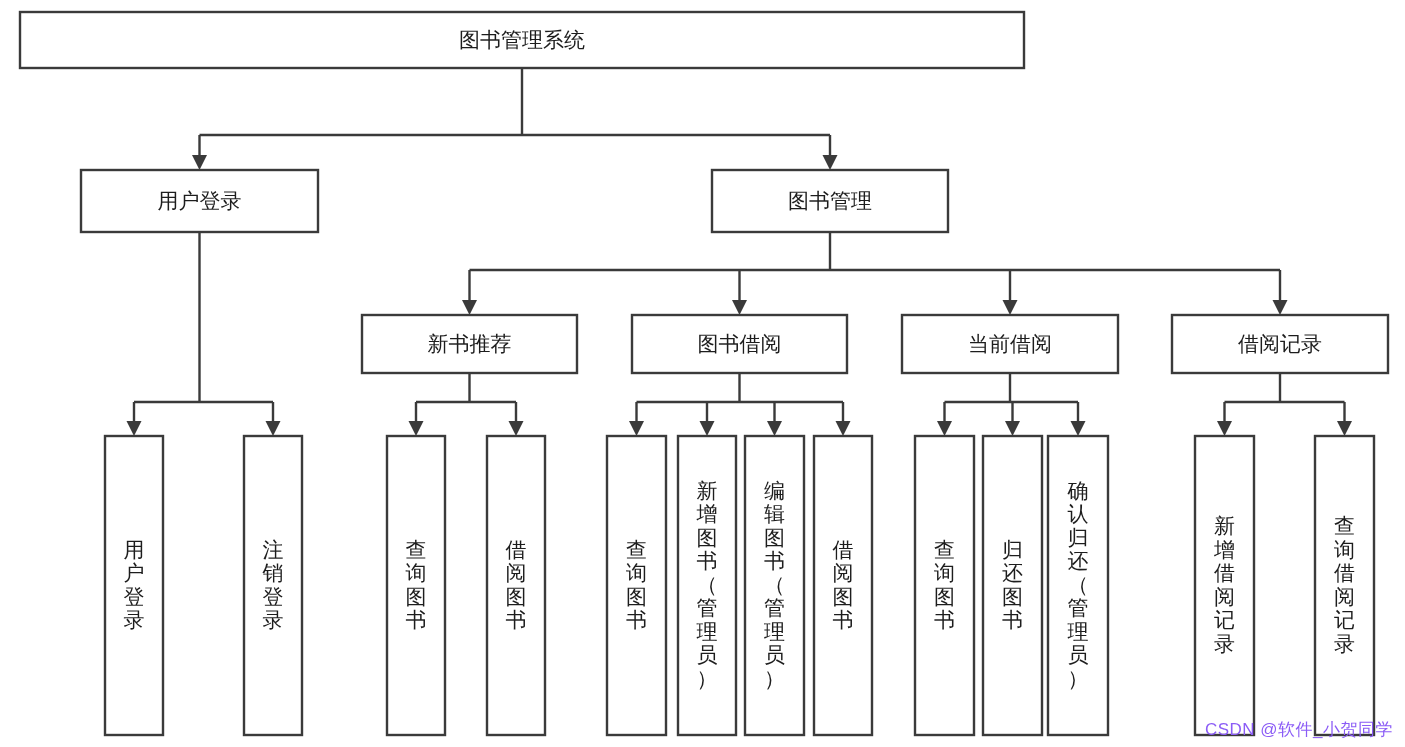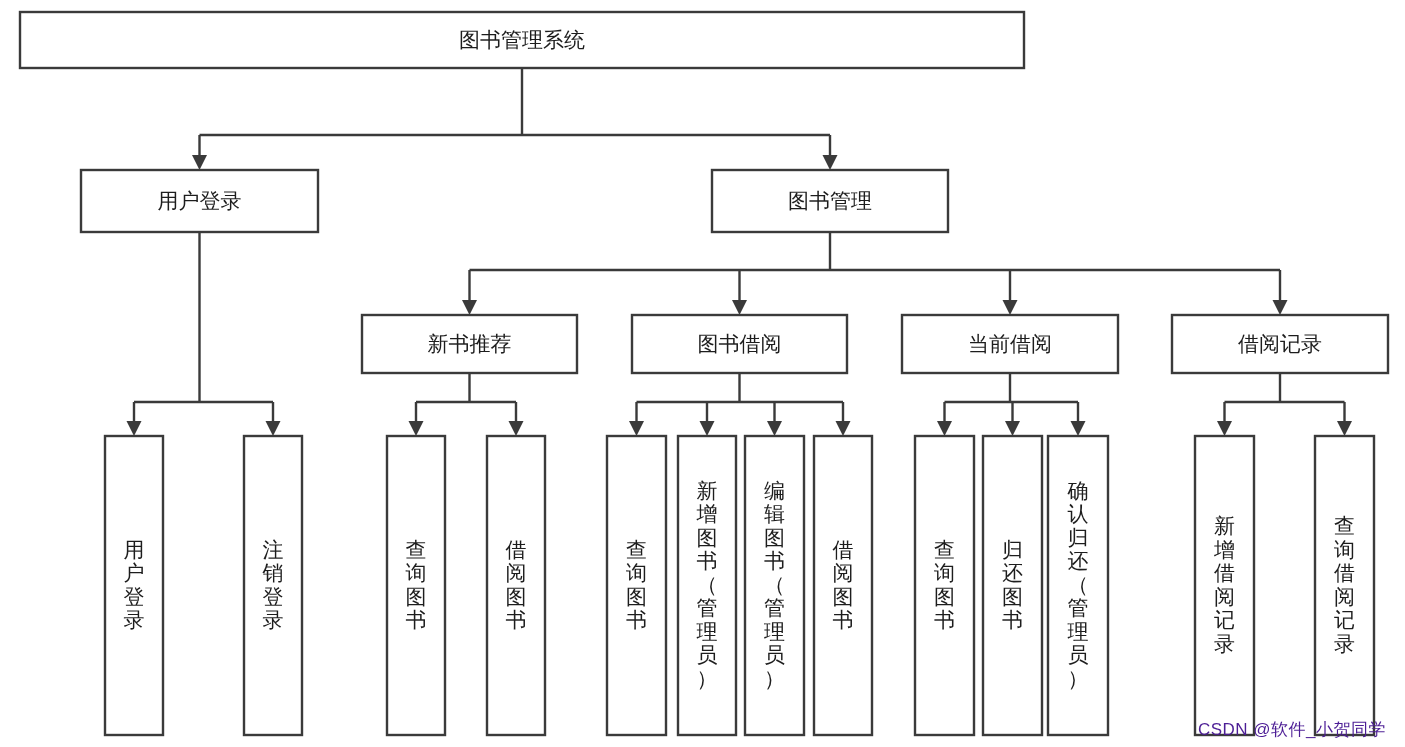--- a/index.html
+++ b/index.html
@@ -51,25 +51,25 @@
   }
   .node-label-v {
     font-family: "Liberation Sans", "DejaVu Sans", sans-serif;
     font-size: 21px;
     fill: #1d1d1d;
     text-anchor: middle;
     white-space: pre;
   }
   .watermark-text {
     position: absolute;
-    right: 19px;
+    right: 12px;
     bottom: 6px;
     font-family: "Liberation Sans", "DejaVu Sans", sans-serif;
     font-size: 17px;
-    color: #4c1d95;
+    color: #8b5cf6;
     letter-spacing: 0.5px;
     user-select: none;
     pointer-events: none;
   }
 </style>
 </head>
 <body>
 
 <div id="diagram-root">
   <svg class="flow" viewBox="0 0 1405 747" xmlns="http://www.w3.org/2000/svg">

